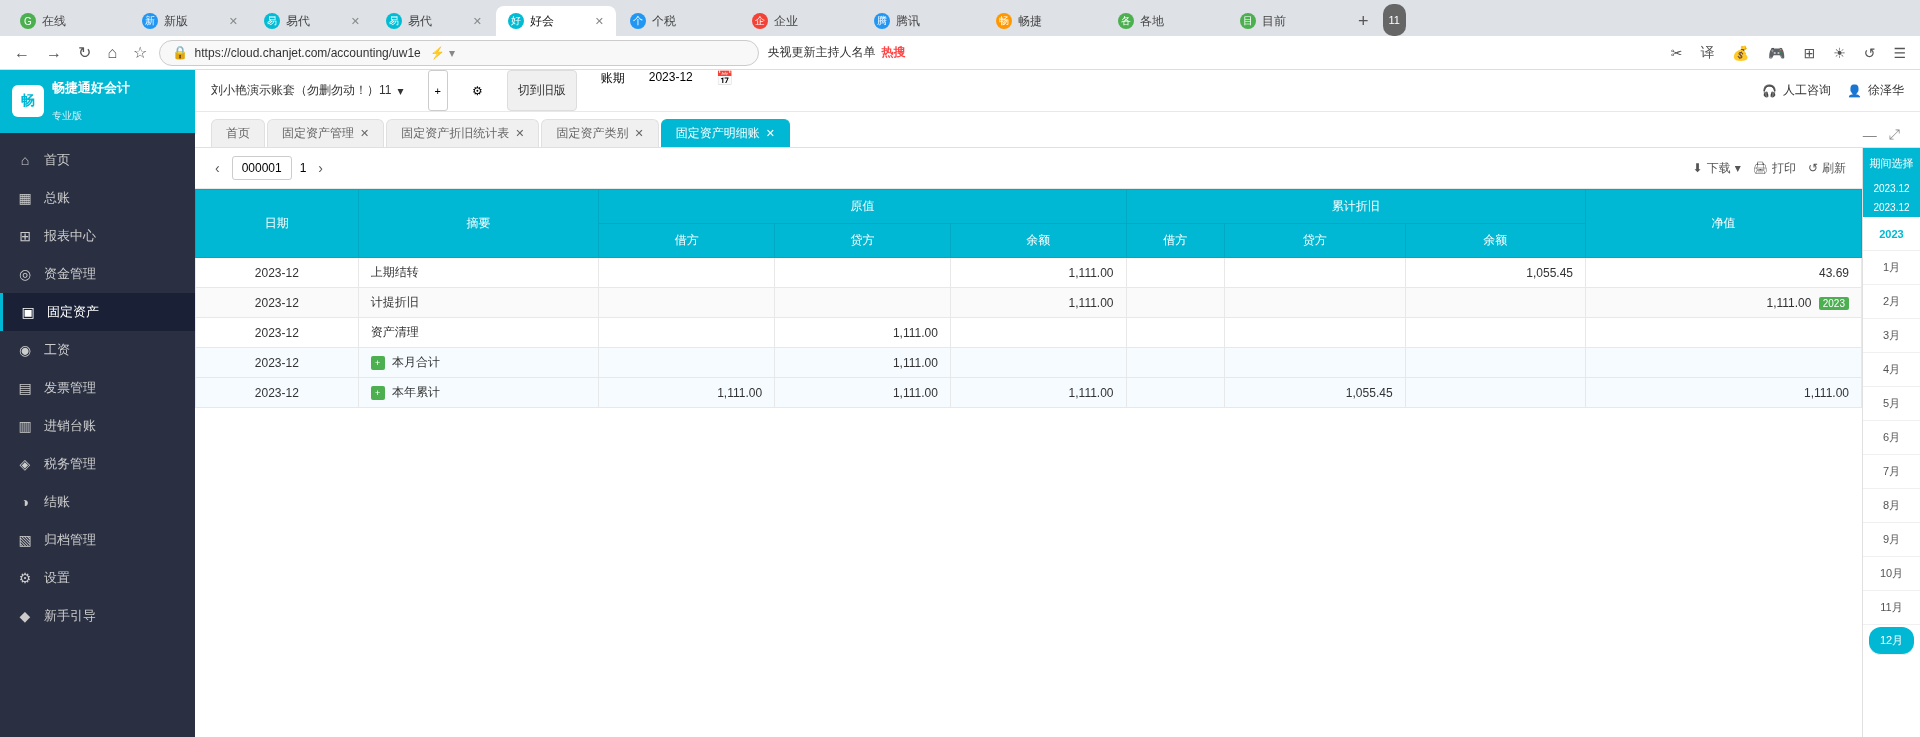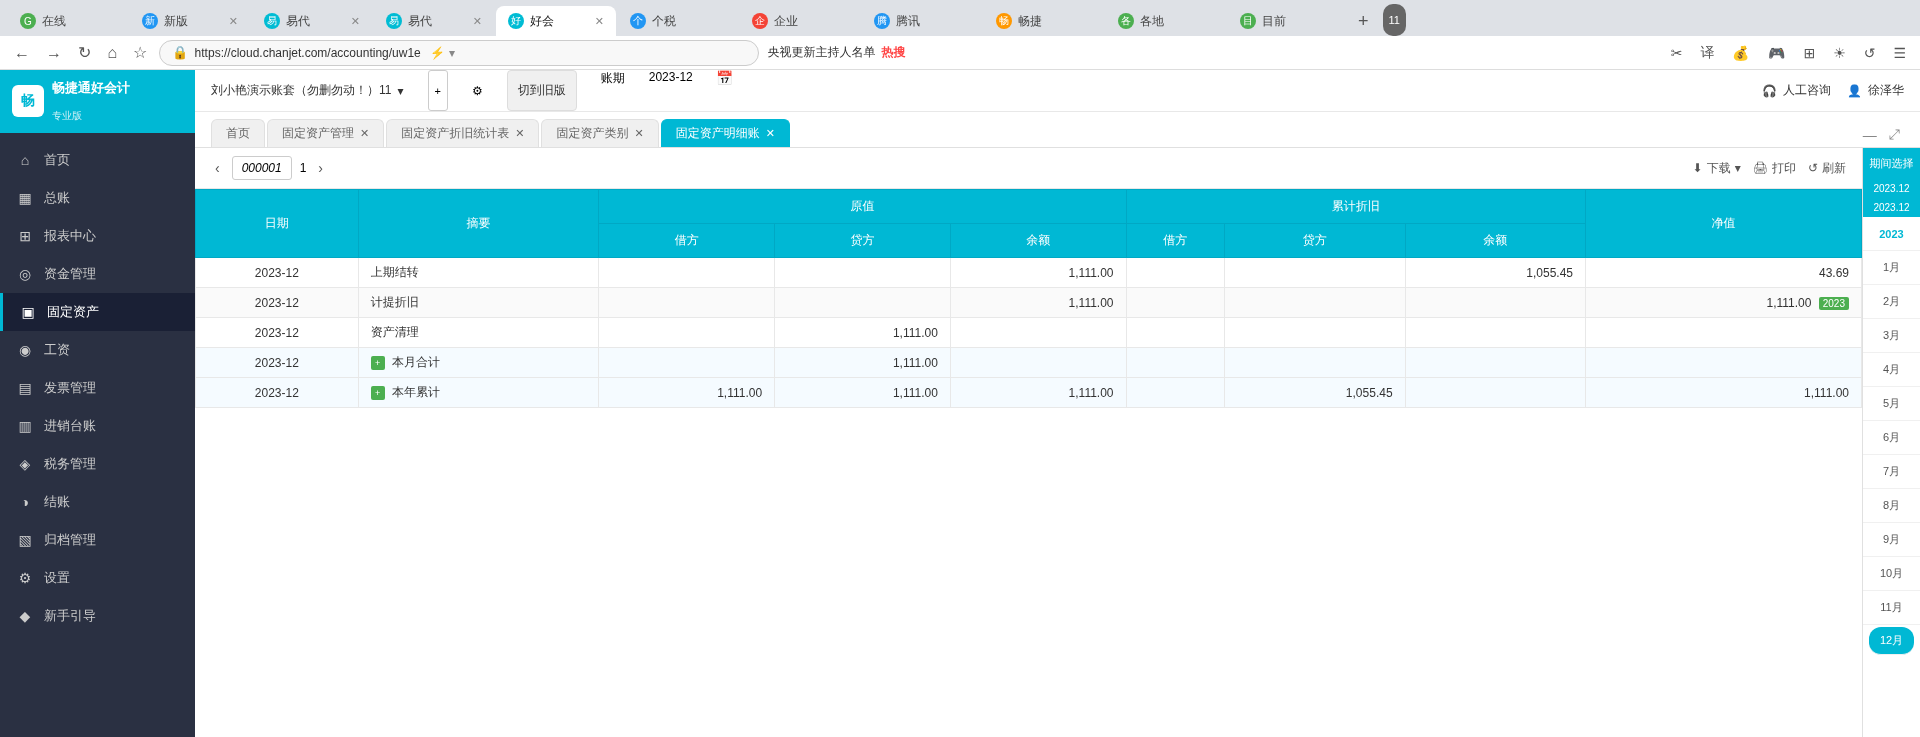--- a/index.html
+++ b/index.html
@@ -59,21 +59,21 @@
     .tab-bar-controls { margin-left: auto; display: flex; align-items: center; gap: 4px; margin-bottom: 4px; }
     .tab-control-btn { background: none; border: none; cursor: pointer; color: #888; font-size: 14px; padding: 0 4px; }
 
     
     .content-area { flex: 1; display: flex; overflow: hidden; }
     .ledger-area { flex: 1; background: #fff; overflow: auto; padding: 0; }
 
     
     .pagination-bar { display: flex; align-items: center; padding: 8px 16px; background: #fff; border-bottom: 1px solid #e8e8e8; gap: 8px; }
     .page-nav-btn { background: none; border: none; cursor: pointer; color: #555; font-size: 14px; padding: 0 4px; }
-    .page-input { width: 60px; height: 24px; border: 1px solid #ccc; border-radius: 3px; text-align: center; font-size: 12px; font-style: italic; }
+    .page-input { width: 60px; height: 24px; border: 1px solid #ccc; border-radius: 3px; text-align: center; font-size: 12px; }
     .action-btns { margin-left: auto; display: flex; align-items: center; gap: 12px; }
     .action-btn { display: flex; align-items: center; gap: 4px; background: none; border: none; cursor: pointer; font-size: 12px; color: #555; }
 
     
     .ledger-table { width: 100%; border-collapse: collapse; }
     .ledger-table th { background: #00b8d4; color: #fff; text-align: center; padding: 8px 6px; font-size: 12px; font-weight: normal; border: 1px solid #00a8c4; }
     .ledger-table td { text-align: center; padding: 6px 8px; font-size: 12px; border: 1px solid #e8e8e8; color: #333; }
     .ledger-table tr:nth-child(even) { background: #fafafa; }
     .ledger-table .text-right { text-align: right; padding-right: 12px; }
     .ledger-table .text-left { text-align: left; padding-left: 12px; }

